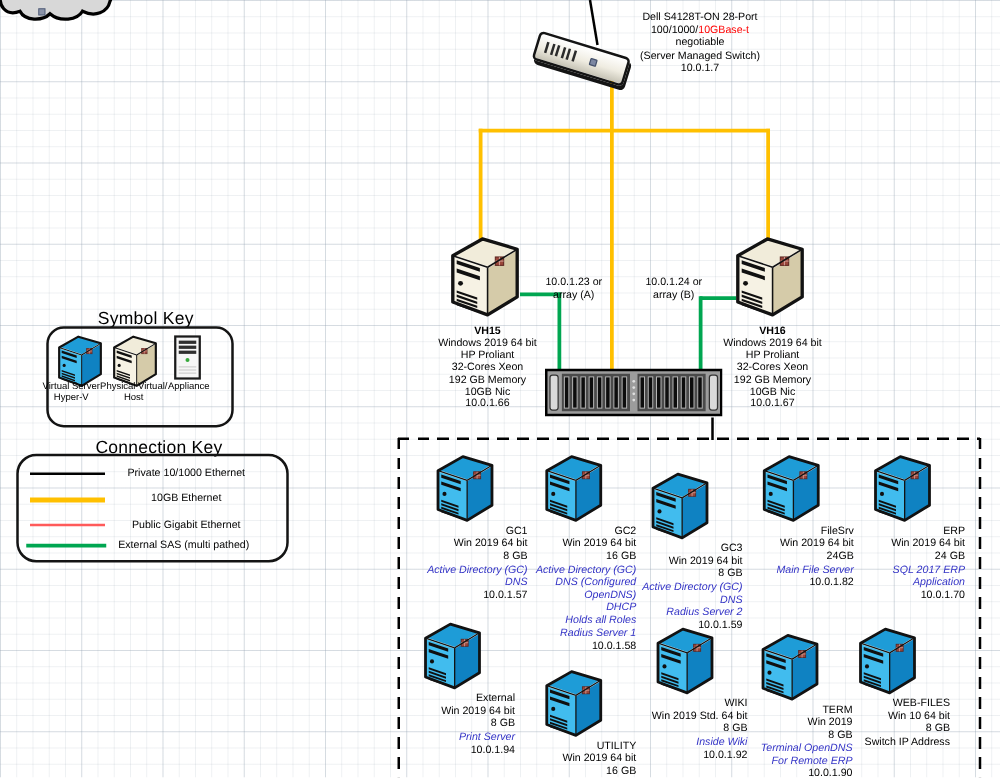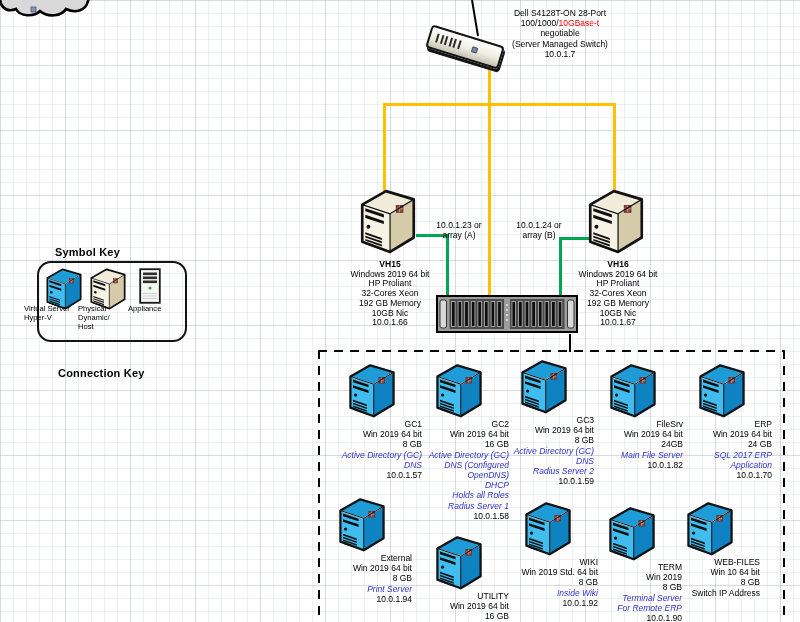--- a/index.html
+++ b/index.html
@@ -11,21 +11,21 @@
       linear-gradient(to right, rgba(150,165,180,0.28) 1px, transparent 1px),
       linear-gradient(to bottom, rgba(150,165,180,0.28) 1px, transparent 1px),
       linear-gradient(to right, rgba(150,165,180,0.16) 1px, transparent 1px),
       linear-gradient(to bottom, rgba(150,165,180,0.16) 1px, transparent 1px);
     background-size:65px 65px,65px 65px,13px 13px,13px 13px;
   }
   .txt{position:absolute;font-size:8.5px;line-height:10.2px;text-align:center;}
   .txt div{white-space:nowrap;}
   .bold{font-weight:bold;}
   .role{color:#3333C6;font-style:italic;}
-  .title{position:absolute;font-size:11px;text-align:left;letter-spacing:.2px;font-weight:bold;}
+  .title{position:absolute;font-size:14px;text-align:right;letter-spacing:.2px;}
   .wire{position:absolute;}
   .c-yellow{background:#FFC000;}
   .c-green{background:#00A651;}
   .c-black{background:#000;}
   .key-box{position:absolute;border:2px solid #141414;border-radius:14px;background:transparent;}
   .dash-h{position:absolute;height:2px;background:repeating-linear-gradient(90deg,#000 0 9px,transparent 9px 16px);}
   .dash-v{position:absolute;width:2px;background:repeating-linear-gradient(180deg,#000 0 9px,transparent 9px 16px);}
   .vm{position:absolute;width:100px;display:flex;flex-direction:column;align-items:center;}
   .vm-text{margin-top:1px;font-size:8.5px;line-height:10.2px;text-align:right;width:100%;}
   .vm-text div{white-space:nowrap;}
@@ -40,21 +40,21 @@
     position:absolute;left:3px;top:9px;width:72px;height:20px;
     transform:rotate(17deg);transform-origin:center;
     background:linear-gradient(180deg,#ffffff 0%,#efece1 55%,#c6c3b5 100%);
     border:2.5px solid #141414;border-radius:4px;
     box-shadow:2px 3px 0 0 #141414;
   }
   .switch-body i{position:absolute;width:2.2px;height:9px;background:#2b2b2b;top:4.5px;}
   .sw-dot{position:absolute;left:43px;top:7px;width:4px;height:4px;border-radius:1px;background:#7C87A2;border:1px solid #44506A;}
   .ck-row-line{position:absolute;}
   .ck-row-label{position:absolute;left:60px;width:148px;font-size:8.5px;text-align:center;white-space:nowrap;}
-  .sk-label{position:absolute;font-size:7.6px;line-height:9px;text-align:left;}
+  .sk-label{position:absolute;font-size:7.6px;line-height:9px;text-align:center;}
 </style>
 </head>
 <body>
 
 <div class="canvas">
 
   <svg width="0" height="0" style="position:absolute" aria-hidden="true">
     <defs>
       <g id="tower">
         <polygon class="f-top" points="5,18 28,5 55,13 32,27"></polygon>
@@ -207,29 +207,39 @@
       <use href="#tower"></use>
     </svg>
   <svg class="shape" style="left:139px;top:268px" width="22" height="36" viewBox="0 0 22 36">
       <use href="#appliance"></use>
     </svg>
   <div class="sk-label" style="left:24px;top:304px;width:66px">
     <div>Virtual Server</div>
     <div>Hyper-V</div>
   </div>
   <div class="sk-label" style="left:78px;top:304px;width:58px">
-    <div>Physical Dynamic/</div>
+    <div>Physical Virtual/</div>
     <div>Host</div>
   </div>
   <div class="sk-label" style="left:128px;top:304px;width:46px">
     <div>Appliance</div>
     <div></div>
   </div>
 
-  <div class="title" style="left:58px;top:367px;width:120px">Connection Key</div>
+  <div class="title" style="left:58px;top:349px;width:120px">Connection Key</div>
+  <div class="key-box" style="left:13px;top:363px;width:214px;height:83px;border-radius:16px">
+    <div class="ck-row-line" style="left:9px;top:13px;width:60px;height:1.8px;background:#000"></div>
+    <div class="ck-row-label" style="top:8px">Private 10/1000 Ethernet</div>
+    <div class="ck-row-line" style="left:9px;top:33px;width:60px;height:3.5px;background:#FFC000"></div>
+    <div class="ck-row-label" style="top:28px">10GB  Ethernet</div>
+    <div class="ck-row-line" style="left:9px;top:54px;width:60px;height:1.8px;background:#FF5A5A"></div>
+    <div class="ck-row-label" style="top:49px">Public Gigabit  Ethernet</div>
+    <div class="ck-row-line" style="left:6px;top:70px;width:64px;height:3px;background:#00A651"></div>
+    <div class="ck-row-label" style="top:65px;left:52px;width:160px">External SAS (multi pathed)</div>
+  </div>
 
   <div class="dash-h" style="left:318px;top:350px;width:466px"></div>
   <div class="dash-v" style="left:318px;top:350px;height:272px"></div>
   <div class="dash-v" style="left:783px;top:350px;height:272px"></div>
 
   <div class="vm" style="left:322px;top:361px">
     <svg class="tower-blue" width="52" height="57" viewBox="0 0 60 66">
         <use href="#tower"></use>
       </svg>
     <div class="vm-text">
@@ -253,21 +263,21 @@
       <div class="role">Active Directory (GC)</div>
       <div class="role">DNS (Configured</div>
       <div class="role">OpenDNS)</div>
       <div class="role">DHCP</div>
       <div class="role">Holds all Roles</div>
       <div class="role">Radius Server 1</div>
       <div>10.0.1.58</div>
     </div>
   </div>
 
-  <div class="vm" style="left:494px;top:357px">
+  <div class="vm" style="left:494px;top:375px">
     <svg class="tower-blue" width="52" height="57" viewBox="0 0 60 66">
         <use href="#tower"></use>
       </svg>
     <div class="vm-text">
       <div>GC3</div>
       <div>Win 2019 64 bit</div>
       <div>8 GB</div>
       <div class="role">Active Directory (GC)</div>
       <div class="role">DNS</div>
       <div class="role">Radius Server 2</div>
@@ -340,21 +350,21 @@
   </div>
 
   <div class="vm" style="left:582px;top:504px">
     <svg class="tower-blue" width="52" height="57" viewBox="0 0 60 66">
         <use href="#tower"></use>
       </svg>
     <div class="vm-text">
       <div>TERM</div>
       <div>Win 2019</div>
       <div>8 GB</div>
-      <div class="role">Terminal Server</div>
+      <div class="role">Terminal OpenDNS</div>
       <div class="role">For Remote ERP</div>
       <div>10.0.1.90</div>
     </div>
   </div>
 
   <div class="vm" style="left:660px;top:499px">
     <svg class="tower-blue" width="52" height="57" viewBox="0 0 60 66">
         <use href="#tower"></use>
       </svg>
     <div class="vm-text">

